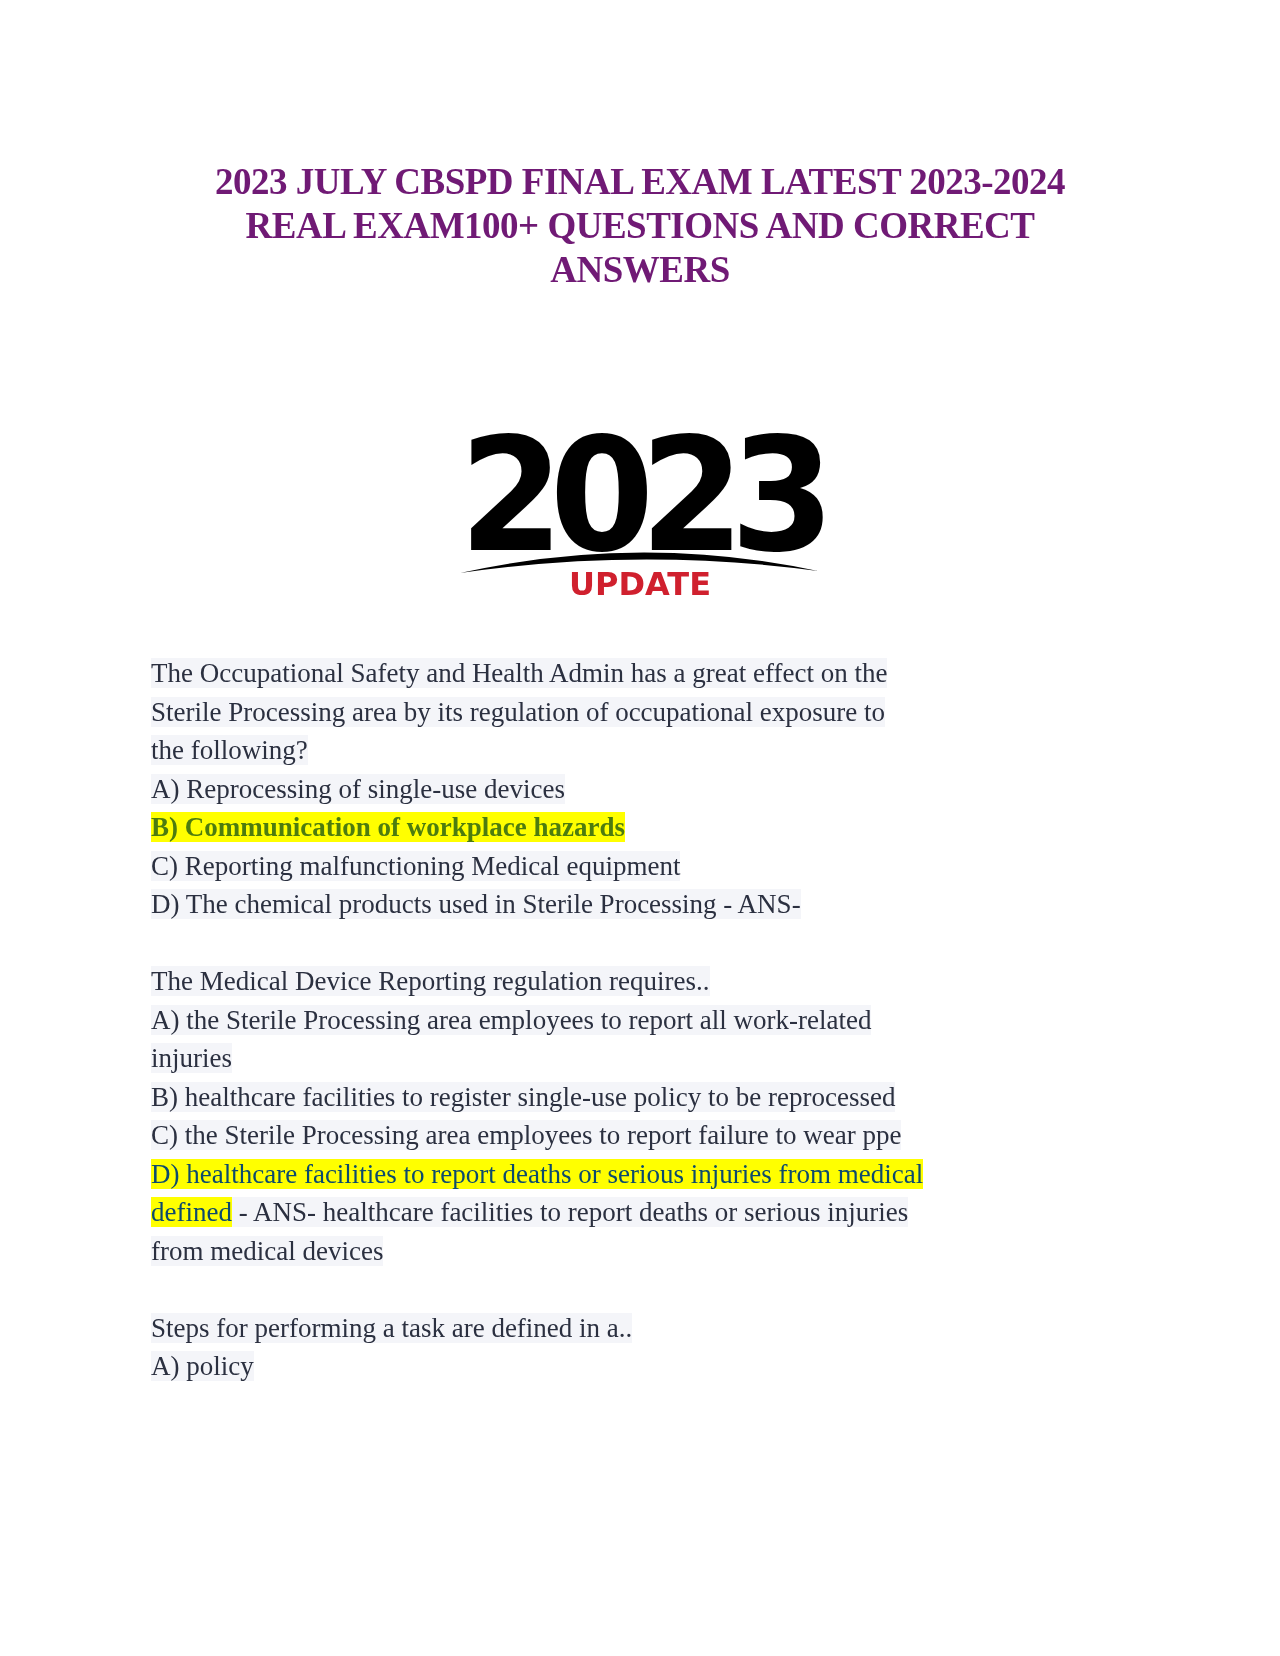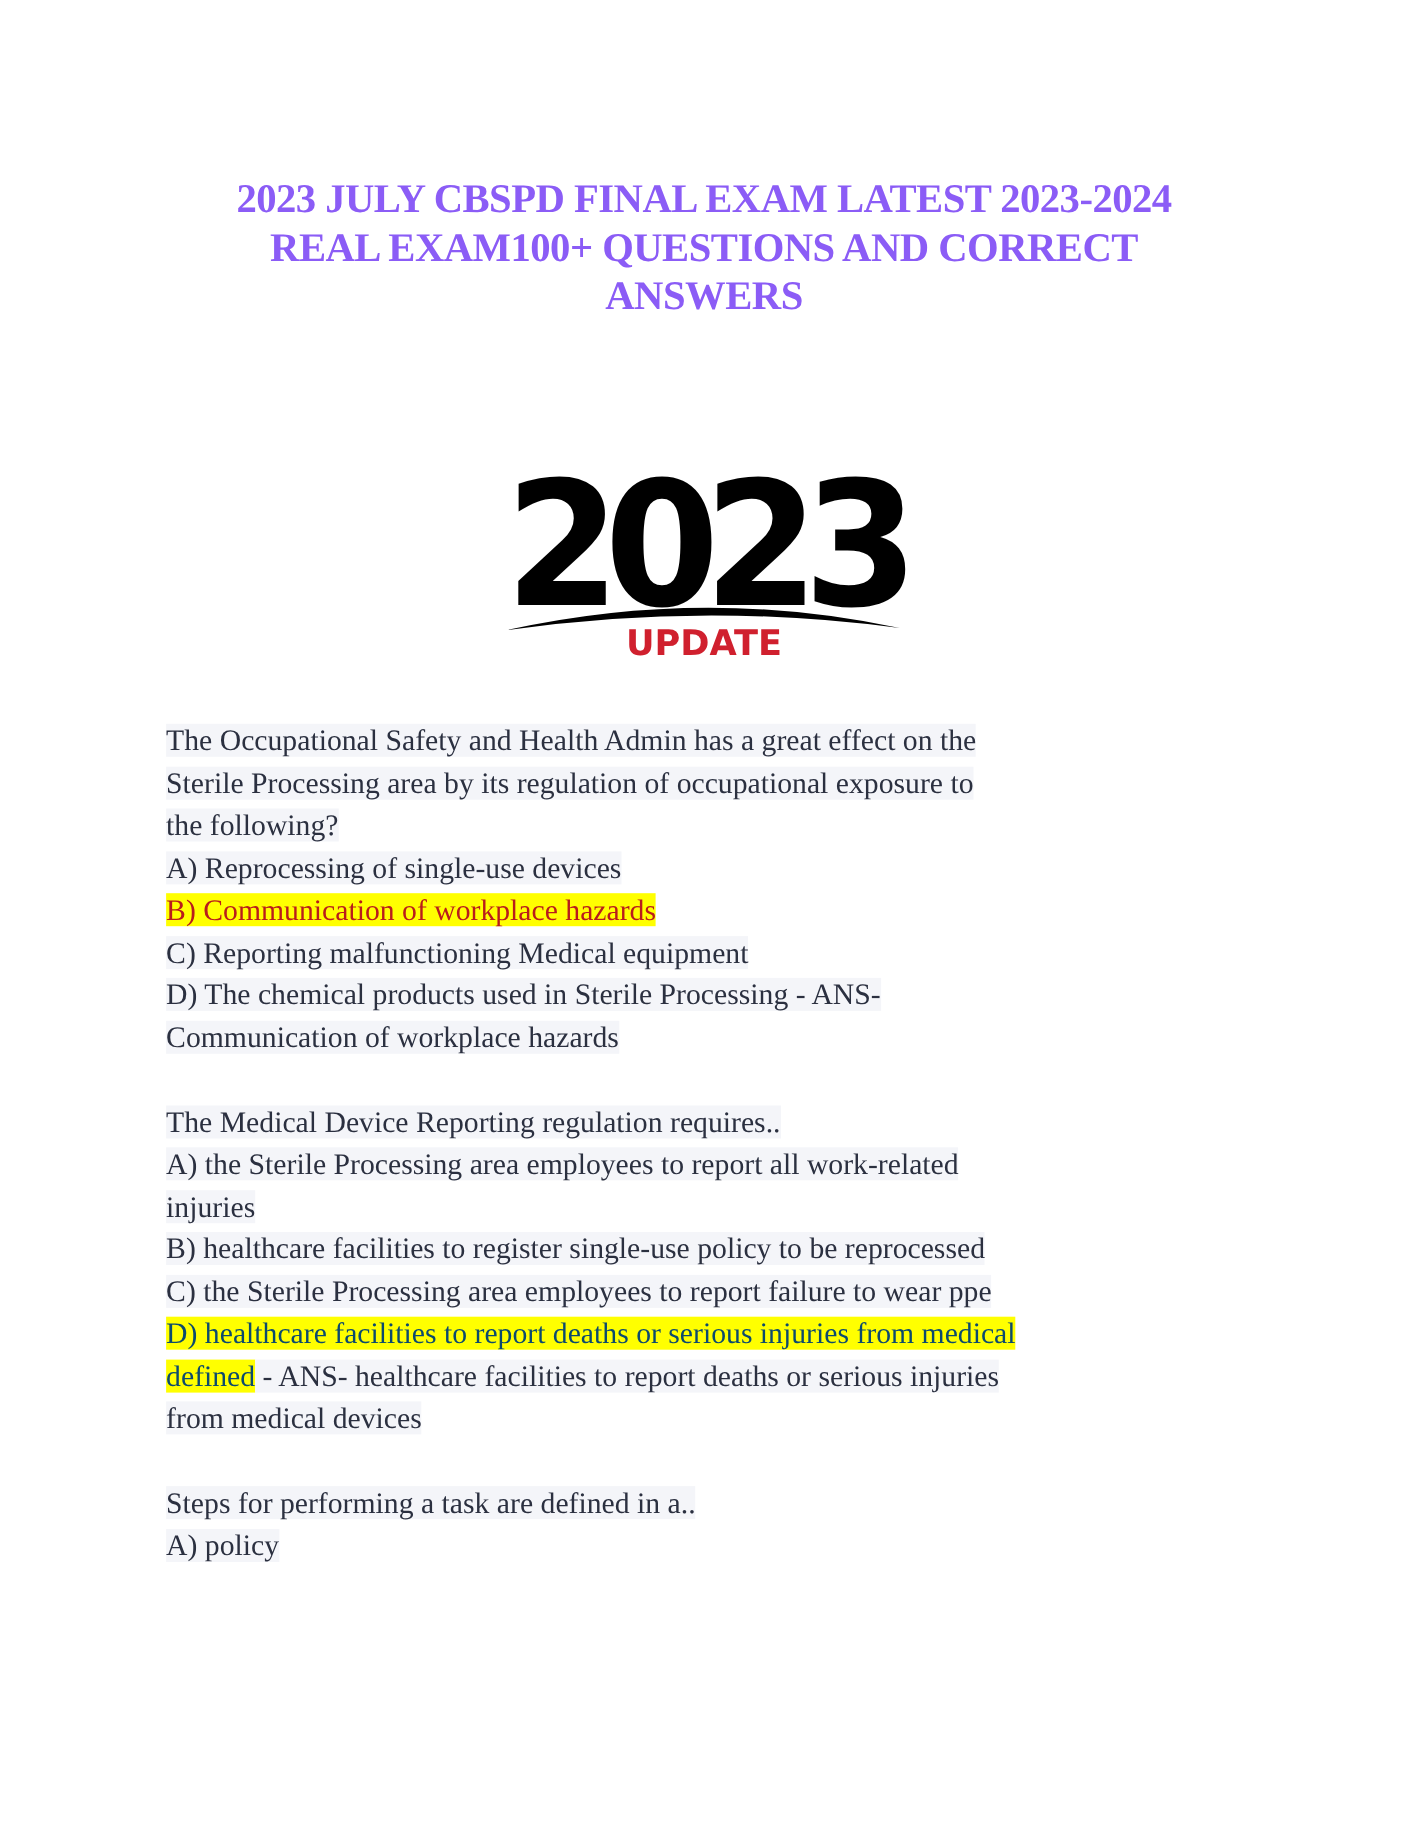--- a/index.html
+++ b/index.html
@@ -22,21 +22,21 @@
     .title {
       position: absolute;
       left: 0;
       top: 160px;
       width: 1280px;
       text-align: center;
       font-family: "Liberation Serif", "DejaVu Serif", serif;
       font-weight: bold;
       font-size: 37px;
       line-height: 44px;
-      color: #8b5cf6;
+      color: #701a75;
       letter-spacing: -0.5px;
     }
     .title .tline { display: block; }
 
     .logo {
       position: absolute;
       left: 450px;
       top: 395px;
       width: 380px;
       height: 205px;
@@ -58,21 +58,22 @@
       white-space: nowrap;
       height: 38.5px;
     }
     .line .hl {
       background: #f4f5f9;
     }
     .line .hl-yellow {
       background: #ffff00;
     }
     .line .red {
-      color: #b91c1c;
+      color: #4d7c0f;
+      font-weight: bold;
     }
     .line .dark {
       color: #0c4a6e;
     }
     .blank {
       display: block;
       height: 38.5px;
     }
   </style>
 </head>
@@ -97,21 +98,20 @@
   <div class="content">
 
     <div>
       <span class="line"><span class="hl">The Occupational Safety and Health Admin has a great effect on the</span></span>
       <span class="line"><span class="hl">Sterile Processing area by its regulation of occupational exposure to</span></span>
       <span class="line"><span class="hl">the following?</span></span>
       <span class="line"><span class="hl">A) Reprocessing of single-use devices</span></span>
       <span class="line"><span class="hl-yellow red">B) Communication of workplace hazards</span></span>
       <span class="line"><span class="hl">C) Reporting malfunctioning Medical equipment</span></span>
       <span class="line"><span class="hl">D) The chemical products used in Sterile Processing - ANS-</span></span>
-      <span class="line"><span class="hl">Communication of workplace hazards</span></span>
     </div>
 
     <span class="blank"></span>
 
     <div>
       <span class="line"><span class="hl">The Medical Device Reporting regulation requires..</span></span>
       <span class="line"><span class="hl">A) the Sterile Processing area employees to report all work-related</span></span>
       <span class="line"><span class="hl">injuries</span></span>
       <span class="line"><span class="hl">B) healthcare facilities to register single-use policy to be reprocessed</span></span>
       <span class="line"><span class="hl">C) the Sterile Processing area employees to report failure to wear ppe</span></span>

